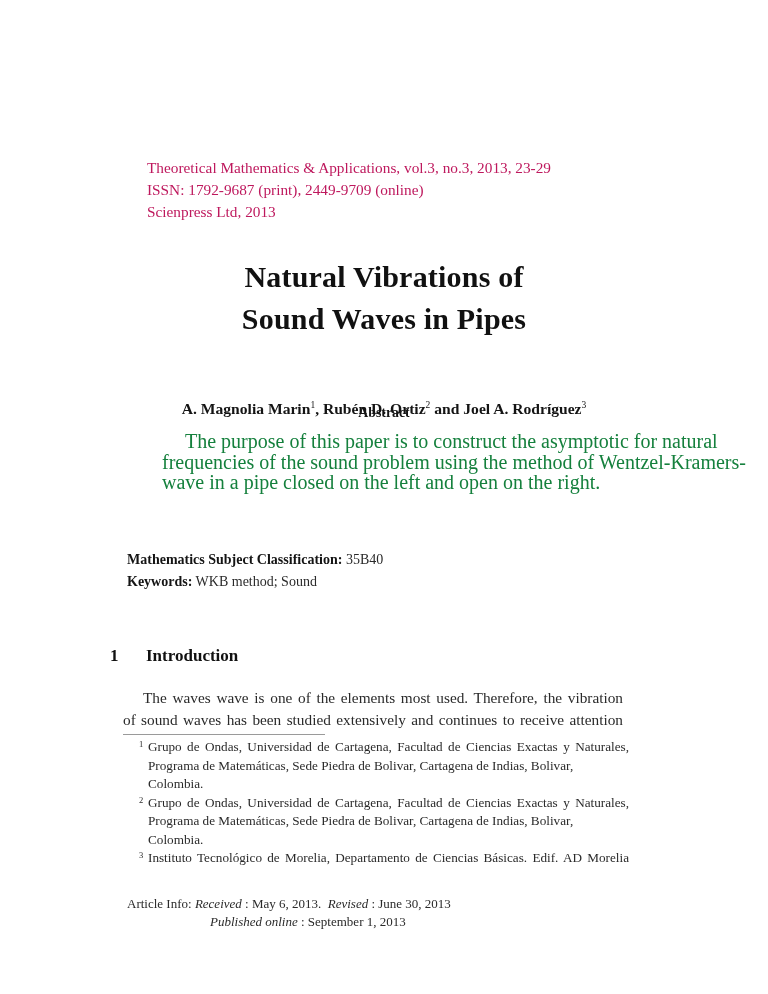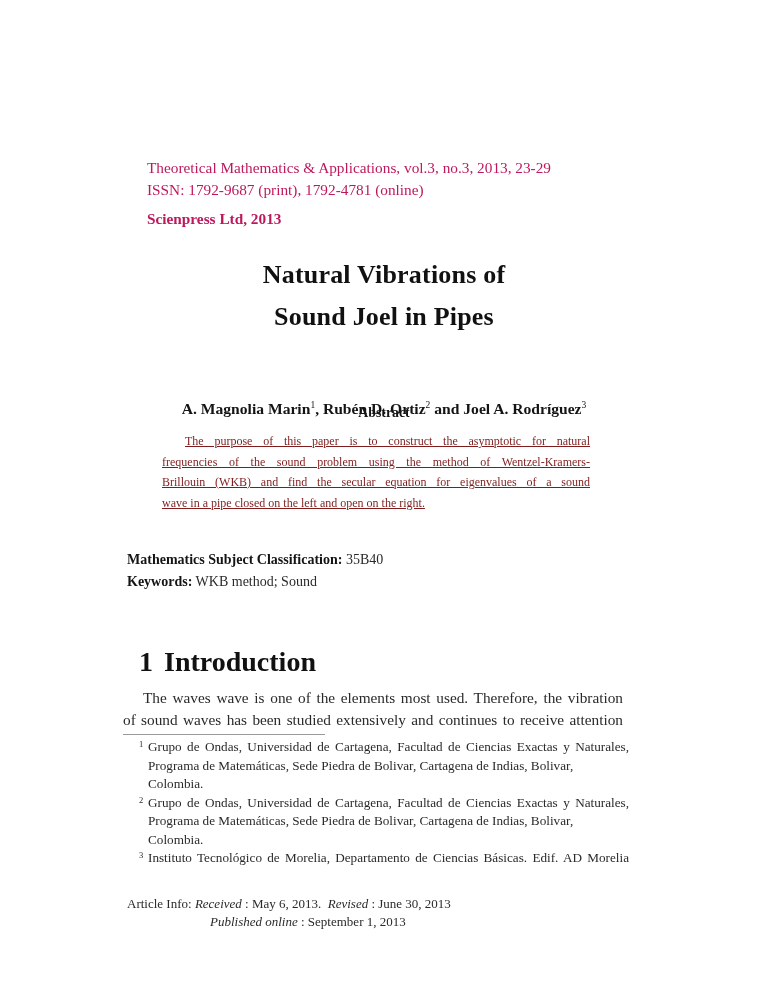--- a/index.html
+++ b/index.html
@@ -31,21 +31,21 @@
       color: #be185d;
       line-height: 20px;
     }
 
     
     .title-line {
       left: 0; width: 768px;
       text-align: center;
       font-family: "Liberation Serif", serif;
       font-weight: bold;
-      font-size: 26px;
+      font-size: 30px;
       color: #111;
       letter-spacing: 0.2px;
     }
 
     
     .authors {
       left: 0; width: 768px;
       text-align: center;
       font-family: "Liberation Serif", serif;
       font-weight: bold;
@@ -67,46 +67,44 @@
       font-weight: bold;
       font-size: 13.8px;
       color: #141414;
     }
     .abstract-body {
       position: absolute;
       left: 162px;
       top: 431px;
       width: 428px;
       font-family: "Liberation Serif", serif;
-      font-size: 12px;
+      font-size: 20px;
       line-height: 20.5px;
-      color: #7f1d1d;
-      text-decoration: underline;
+      color: #15803d;
     }
     .abstract-body .line { display: block; white-space: nowrap; text-align: justify; text-align-last: justify; }
     .abstract-body .line.first { text-indent: 23px; }
     .abstract-body .line.last { text-align-last: left; }
 
     
     .meta-line {
       left: 127px;
       font-family: "Liberation Serif", serif;
       font-size: 14px;
       color: #2a2a2a;
     }
     .meta-line b { color: #141414; }
 
     
     .section-heading {
-      left: 128px;
-      font-family: "Liberation Serif", serif;
-      font-weight: bold;
-      font-size: 28px;
+      left: 110px;
+      font-family: "Liberation Serif", serif;
+      font-weight: bold;
+      font-size: 17px;
       color: #111;
-      text-align: center;
     }
     .section-heading .num { display: inline-block; width: 36px; }
 
     
     .intro {
       position: absolute;
       left: 123px;
       top: 687px;
       width: 500px;
       font-family: "Liberation Serif", serif;
@@ -157,35 +155,34 @@
       line-height: 18px;
     }
     .article-info i { font-style: italic; }
   </style>
 </head>
 <body>
 
 <div class="page">
 
   <div class="abs journal-line" style="top:158px;">Theoretical Mathematics &amp; Applications, vol.3, no.3, 2013, 23-29</div>
-  <div class="abs journal-line" style="top:180px;">ISSN: 1792-9687 (print), 1792-4781 (online)</div>
-  <div class="abs journal-line" style="top:209px;font-weight:bold;">Scienpress Ltd, 2013</div>
+  <div class="abs journal-line" style="top:180px;">ISSN: 1792-9687 (print), 2449-9709 (online)</div>
+  <div class="abs journal-line" style="top:202px;">Scienpress Ltd, 2013</div>
 
   <div class="abs title-line" style="top:260px;">Natural Vibrations of</div>
-  <div class="abs title-line" style="top:302px;">Sound Joel in Pipes</div>
+  <div class="abs title-line" style="top:302px;">Sound Waves in Pipes</div>
 
   <div class="abs authors" style="top:364px;margin-top:36px;">
     <span>A. Magnolia Marin</span><sup>1</sup><span>, </span><span>Rubén D. Ortiz</span><sup>2</sup><span style="white-space:pre;"> and </span><span>Joel A. Rodríguez</span><sup>3</sup>
   </div>
 
   <div class="abs abstract-heading" style="top:405px;">Abstract</div>
   <div class="abstract-body">
     <span class="line first">The purpose of this paper is to construct the asymptotic for natural</span>
     <span class="line">frequencies of the sound problem using the method of Wentzel-Kramers-</span>
-    <span class="line">Brillouin (WKB) and find the secular equation for eigenvalues of a sound</span>
     <span class="line last">wave in a pipe closed on the left and open on the right.</span>
   </div>
 
   <div class="abs meta-line" style="top:552px;">
     <b>Mathematics Subject Classification:</b>
     <span>35B40</span>
   </div>
   <div class="abs meta-line" style="top:574px;">
     <b>Keywords:</b>
     <span>WKB method; Sound</span>

